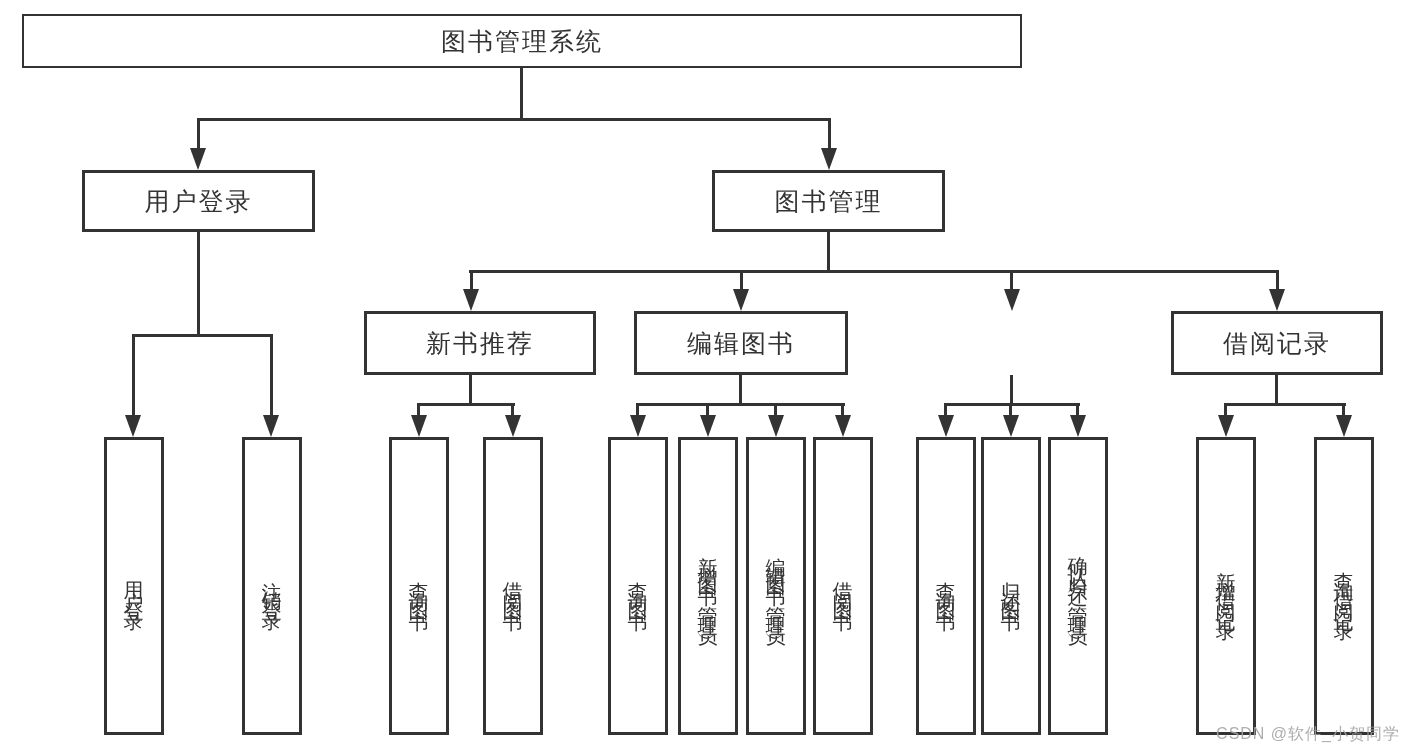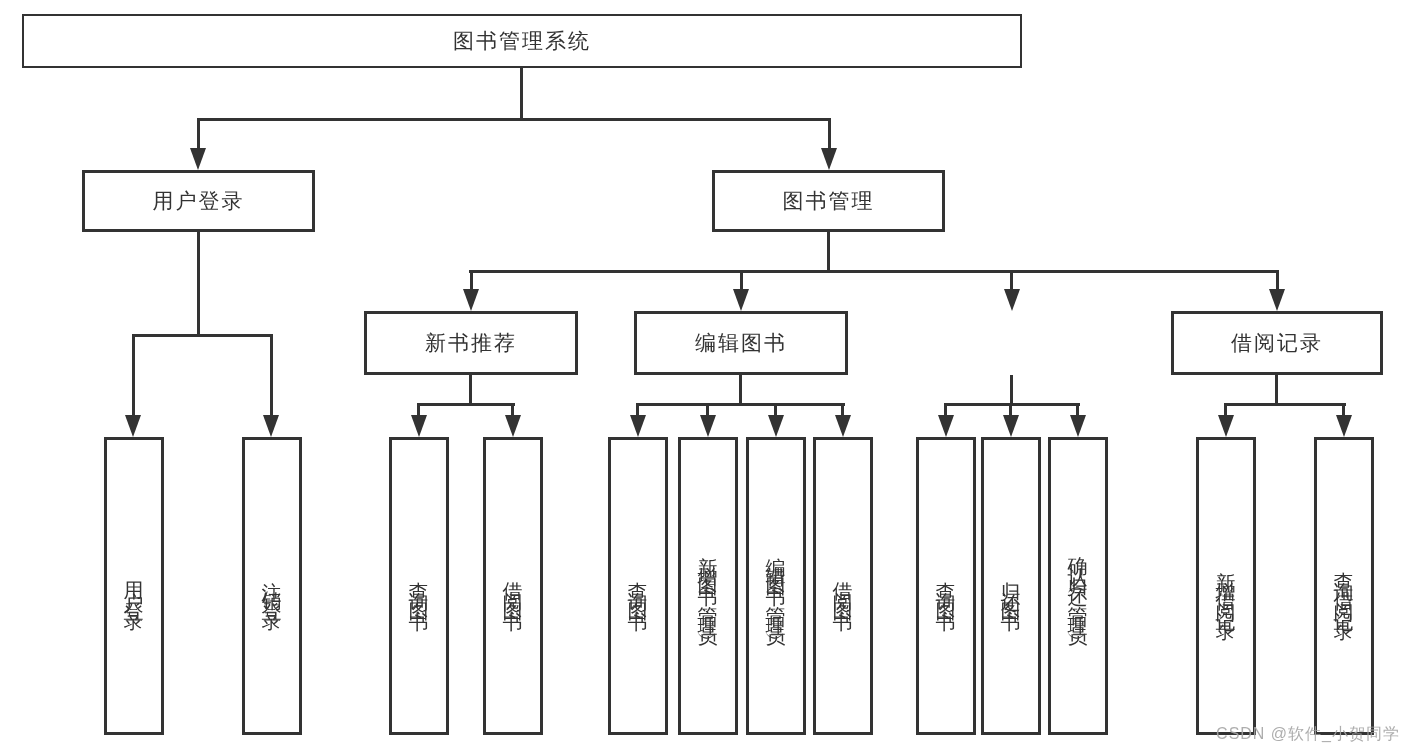--- a/index.html
+++ b/index.html
@@ -12,21 +12,21 @@
   }
   .box{
     position:absolute;
     box-sizing:border-box;
     border:3px solid #333;
     background:#fff;
     display:flex;align-items:center;justify-content:center;
     color:#333;
   }
   .root-box{border-width:2px;}
-  .hlabel{font-size:21px;letter-spacing:2px;white-space:nowrap;}
+  .hlabel{font-size:25px;letter-spacing:2px;white-space:nowrap;}
   .vbox{width:60px;top:437px;height:298px;}
   .vlabel{
     writing-mode:vertical-rl;
     font-size:20px;
     letter-spacing:10px;
     line-height:1.2;
   }
   .v{position:absolute;width:3px;background:#333;}
   .h{position:absolute;height:3px;background:#333;}
   .ar{
@@ -79,21 +79,21 @@
     <div class="v" style="left:470px;top:270px;height:20px;"></div>
     <div class="ar" style="left:463px;top:289px;"></div>
     <div class="v" style="left:740px;top:270px;height:20px;"></div>
     <div class="ar" style="left:733px;top:289px;"></div>
     <div class="v" style="left:1010px;top:270px;height:20px;"></div>
     <div class="ar" style="left:1004px;top:289px;"></div>
     <div class="v" style="left:1276px;top:270px;height:20px;"></div>
     <div class="ar" style="left:1269px;top:289px;"></div>
   </div>
 
-  <div class="box hlabel" style="left:364px;top:311px;width:214px;height:64px;">新书推荐</div>
+  <div class="box hlabel" style="left:364px;top:311px;width:232px;height:64px;">新书推荐</div>
   <div class="box hlabel" style="left:634px;top:311px;width:214px;height:64px;">编辑图书</div>
   <div class="box hlabel" style="left:1171px;top:311px;width:212px;height:64px;">借阅记录</div>
 
   <div>
     <div class="v" style="left:469px;top:375px;height:30px;"></div>
     <div class="h" style="left:417px;top:403px;width:98px;"></div>
     <div class="v" style="left:417px;top:403px;height:14px;"></div>
     <div class="ar" style="left:411px;top:415px;"></div>
     <div class="v" style="left:511px;top:403px;height:14px;"></div>
     <div class="ar" style="left:505px;top:415px;"></div>

